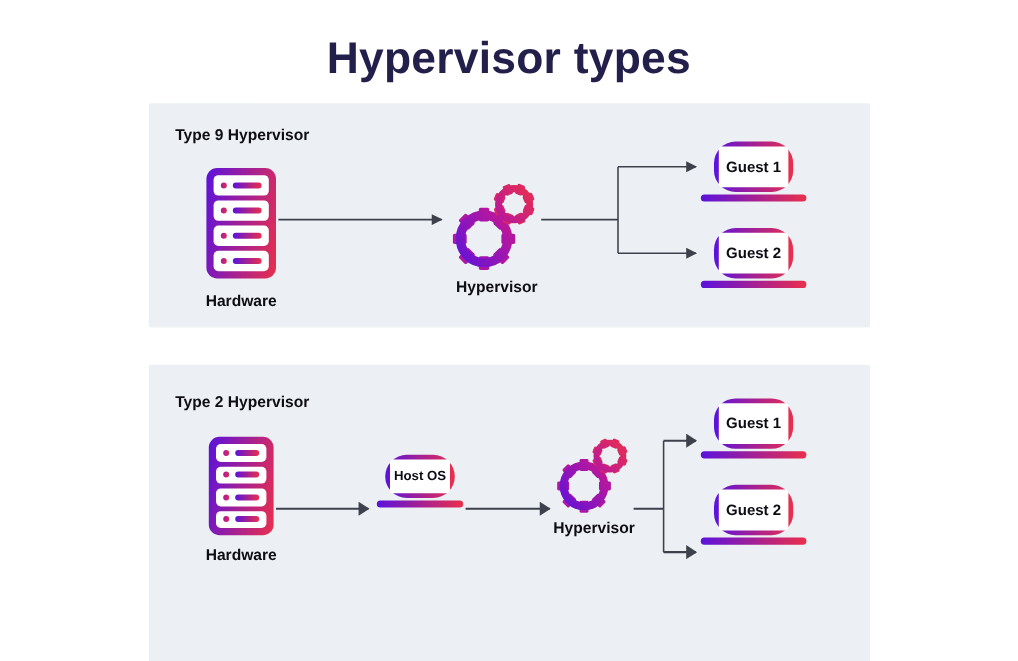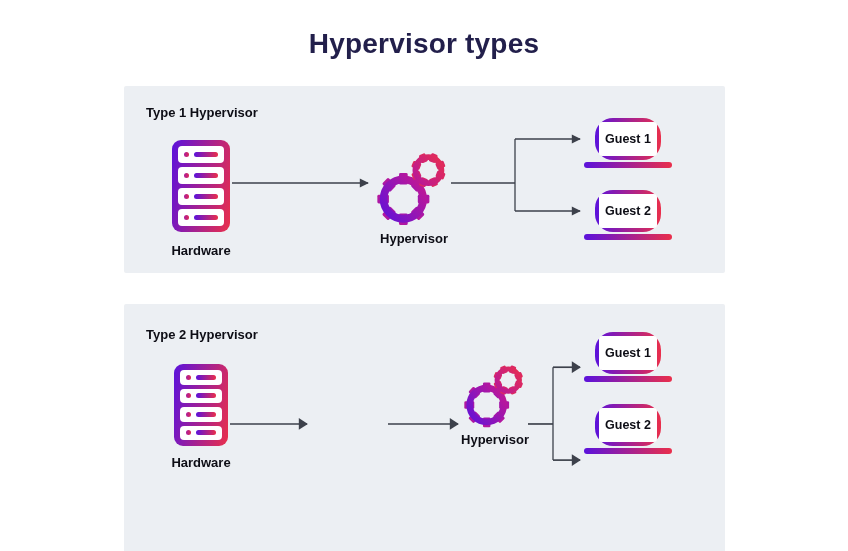--- a/index.html
+++ b/index.html
@@ -4,21 +4,21 @@
 <style>
   :root{
     --page-bg:#FFFFFF; --panel-bg:#ECEFF3; --title-color:#221F4B; --label-color:#0D0D15;
     --gradient-start:#5B12DC; --gradient-end:#EA2F4B; --dot-start:#A91BA0; --dot-end:#DC2B52;
     --connector:#3D414B; --screen-bg:#FFFFFF;
   }
   *{margin:0;padding:0;box-sizing:border-box}
   body{font-family:"Liberation Sans","DejaVu Sans",sans-serif;background:var(--page-bg);}
   .page{position:relative;width:848px;height:551px;background:var(--page-bg);overflow:hidden}
   .title{position:absolute;left:0;top:28px;width:100%;text-align:center;
-         font-size:28px;font-weight:700;color:var(--title-color);letter-spacing:.2px}
+         font-size:37px;font-weight:700;color:var(--title-color);letter-spacing:.2px}
   .panel{position:absolute;left:124px;width:601px;background:var(--panel-bg);border-radius:2px}
   .panel-1{top:86px;height:187px}
   .panel-2{top:304px;height:249px}
   .heading{position:absolute;font-size:13px;font-weight:700;color:var(--label-color)}
   .node-label{position:absolute;font-size:13px;font-weight:700;color:var(--label-color);text-align:center}
   .abs{position:absolute}
   .connectors{position:absolute;inset:0;width:100%;height:100%;color:var(--connector);z-index:0}
   .connectors line{stroke:currentColor;stroke-width:1.3}
   .node{z-index:1}
   
@@ -57,21 +57,21 @@
           <path d="M0,0 L10,5 L0,10 z" fill="currentColor"></path>
         </marker>
       </defs>
       <line x1="108" y1="97" x2="244" y2="97" marker-end="url(#m1)"></line>
       <line x1="327" y1="97" x2="391" y2="97"></line>
       <line x1="391" y1="53" x2="391" y2="125"></line>
       <line x1="391" y1="53" x2="456" y2="53" marker-end="url(#m1)"></line>
       <line x1="391" y1="125" x2="456" y2="125" marker-end="url(#m1)"></line>
     </svg>
 
-    <div class="heading" style="left:22px;top:19px">Type 1 Hypervisor</div>
+    <div class="heading" style="left:22px;top:19px">Type 9 Hypervisor</div>
 
     <div class="abs node server" style="left:48px;top:54px;width:58px;height:92px">
       <div class="srow">
           <span class="dot"></span>
           <span class="bar"></span>
         </div>
       <div class="srow">
           <span class="dot"></span>
           <span class="bar"></span>
         </div>
@@ -168,20 +168,28 @@
           <span class="dot"></span>
           <span class="bar"></span>
         </div>
       <div class="srow">
           <span class="dot"></span>
           <span class="bar"></span>
         </div>
     </div>
     <div class="node-label" style="left:27px;top:151px;width:100px">Hardware</div>
 
+    <div class="abs node laptop hostos" style="left:190px;top:75px">
+      <div class="lscreen">
+          <div class="lscreen-in">
+        <span class="llabel">Host OS</span>
+      </div>
+        </div>
+      <div class="lbase"></div>
+    </div>
 
     <div class="abs node gears" style="left:340px;top:57px;width:62px;height:68px">
         <svg viewBox="0 0 74 82" preserveAspectRatio="xMidYMid meet">
     <defs>
             <linearGradient id="gearGrad1" x1="0" y1="72" x2="74" y2="14" gradientUnits="userSpaceOnUse">
       <stop offset="0" stop-color="#5B12DC"></stop>
               <stop offset="0.55" stop-color="#B5179E"></stop>
               <stop offset="1" stop-color="#EA2F4B"></stop>
     </linearGradient>
           </defs>

